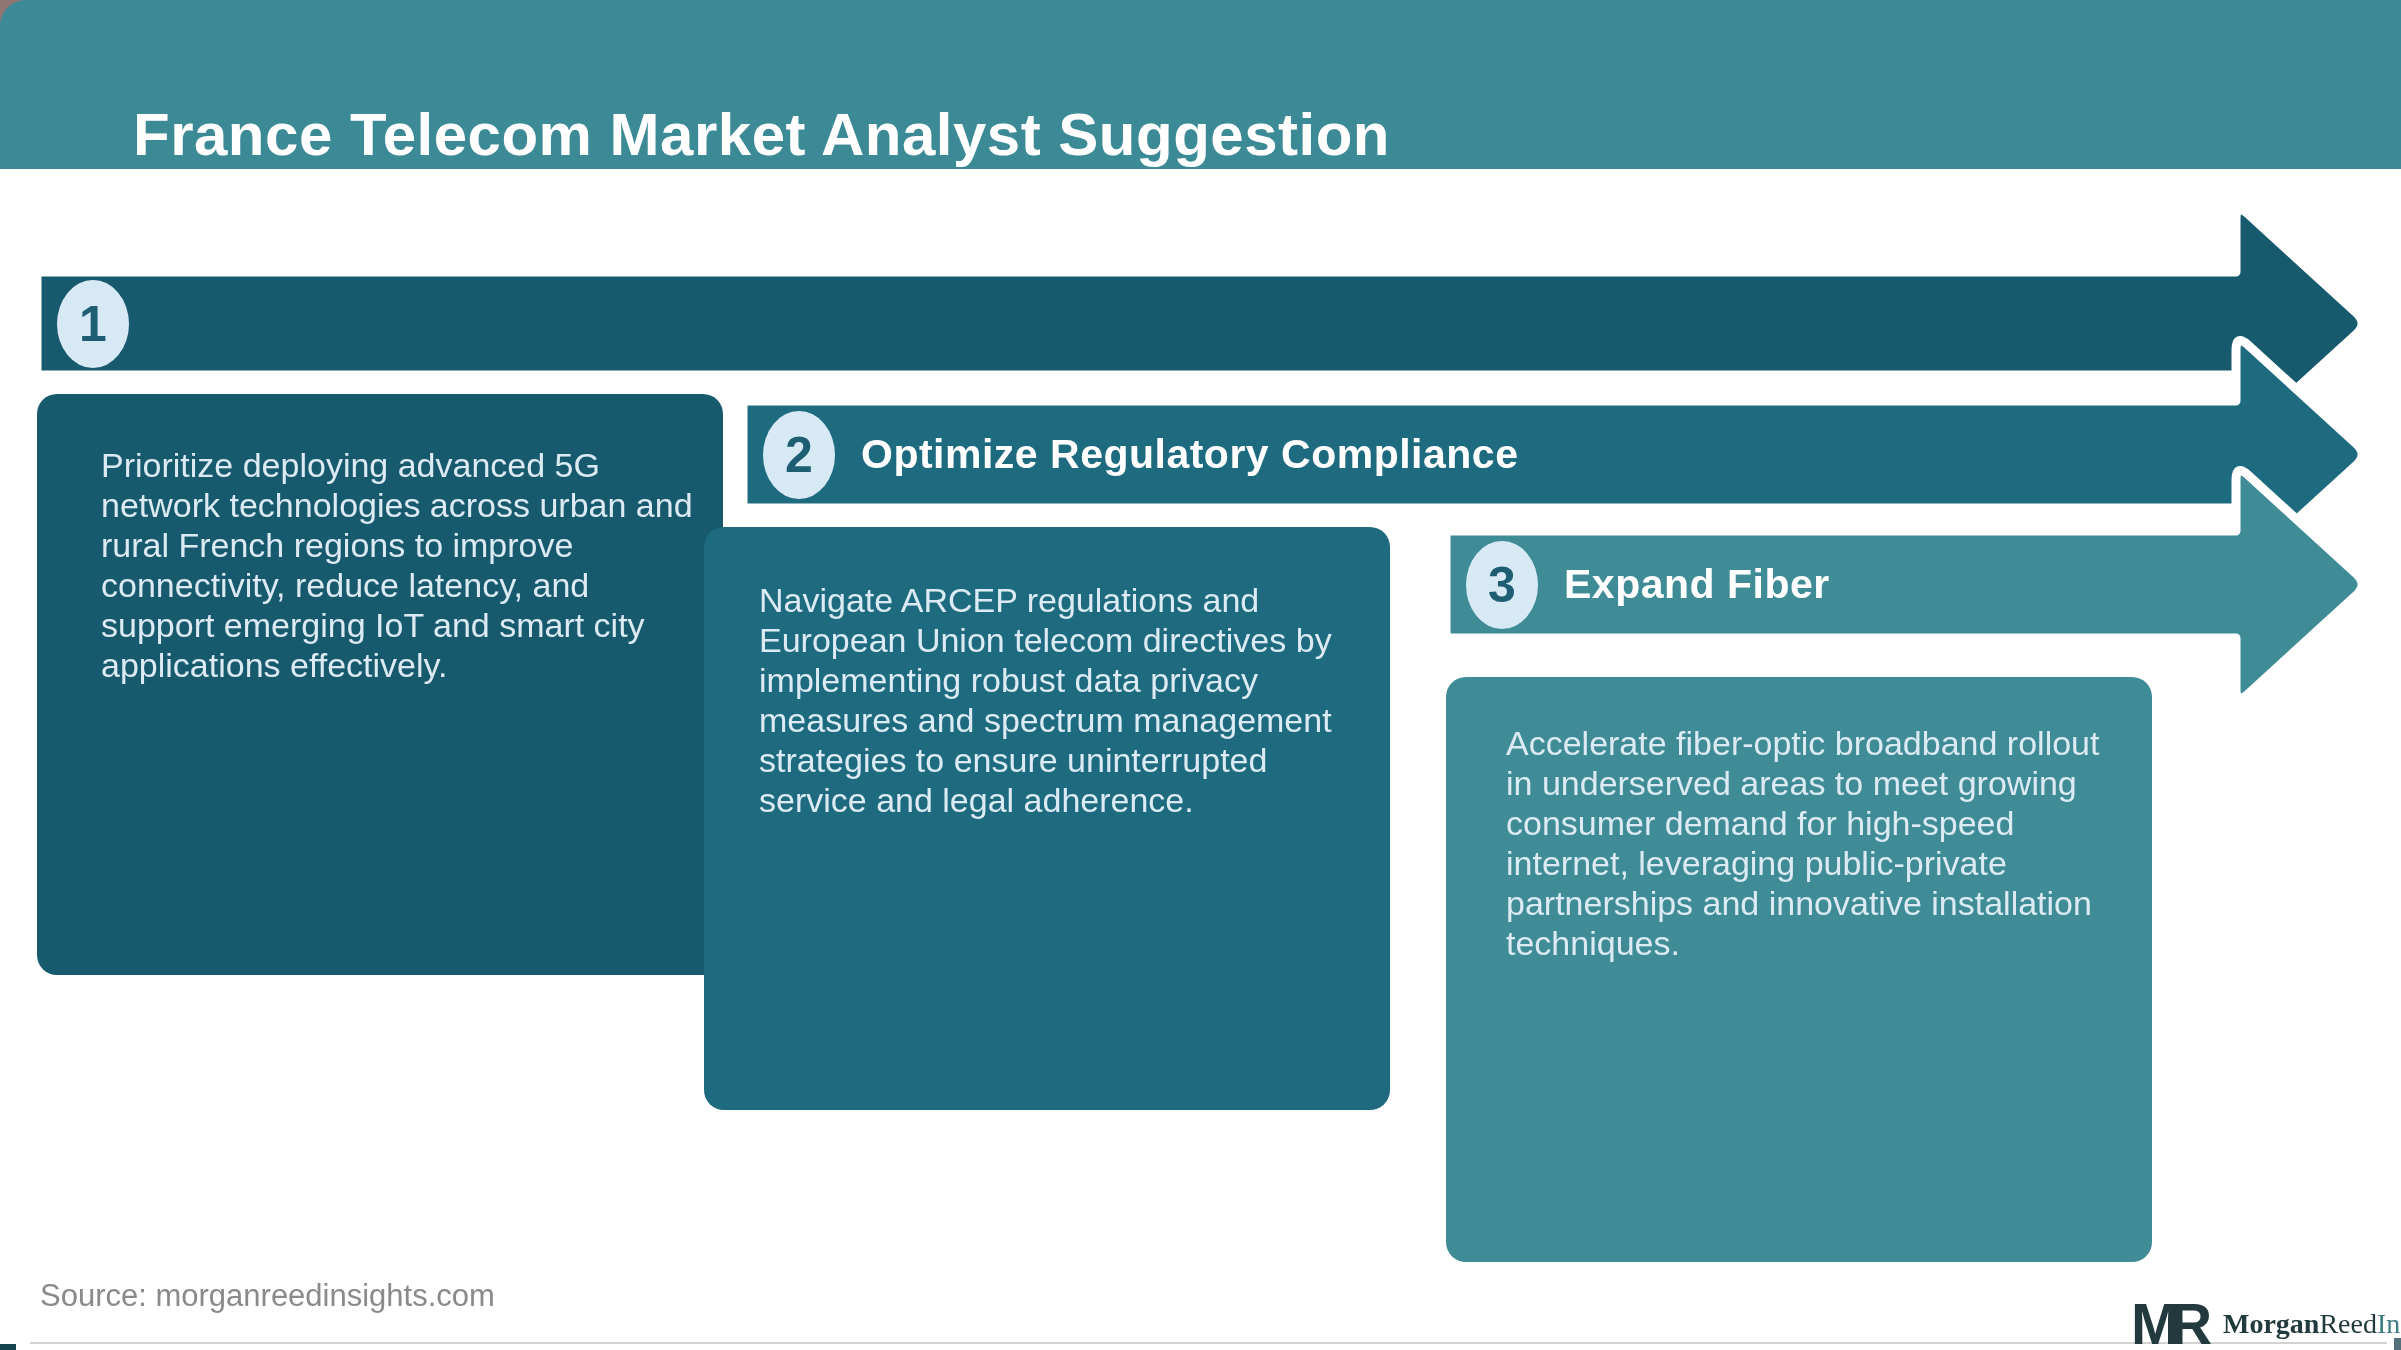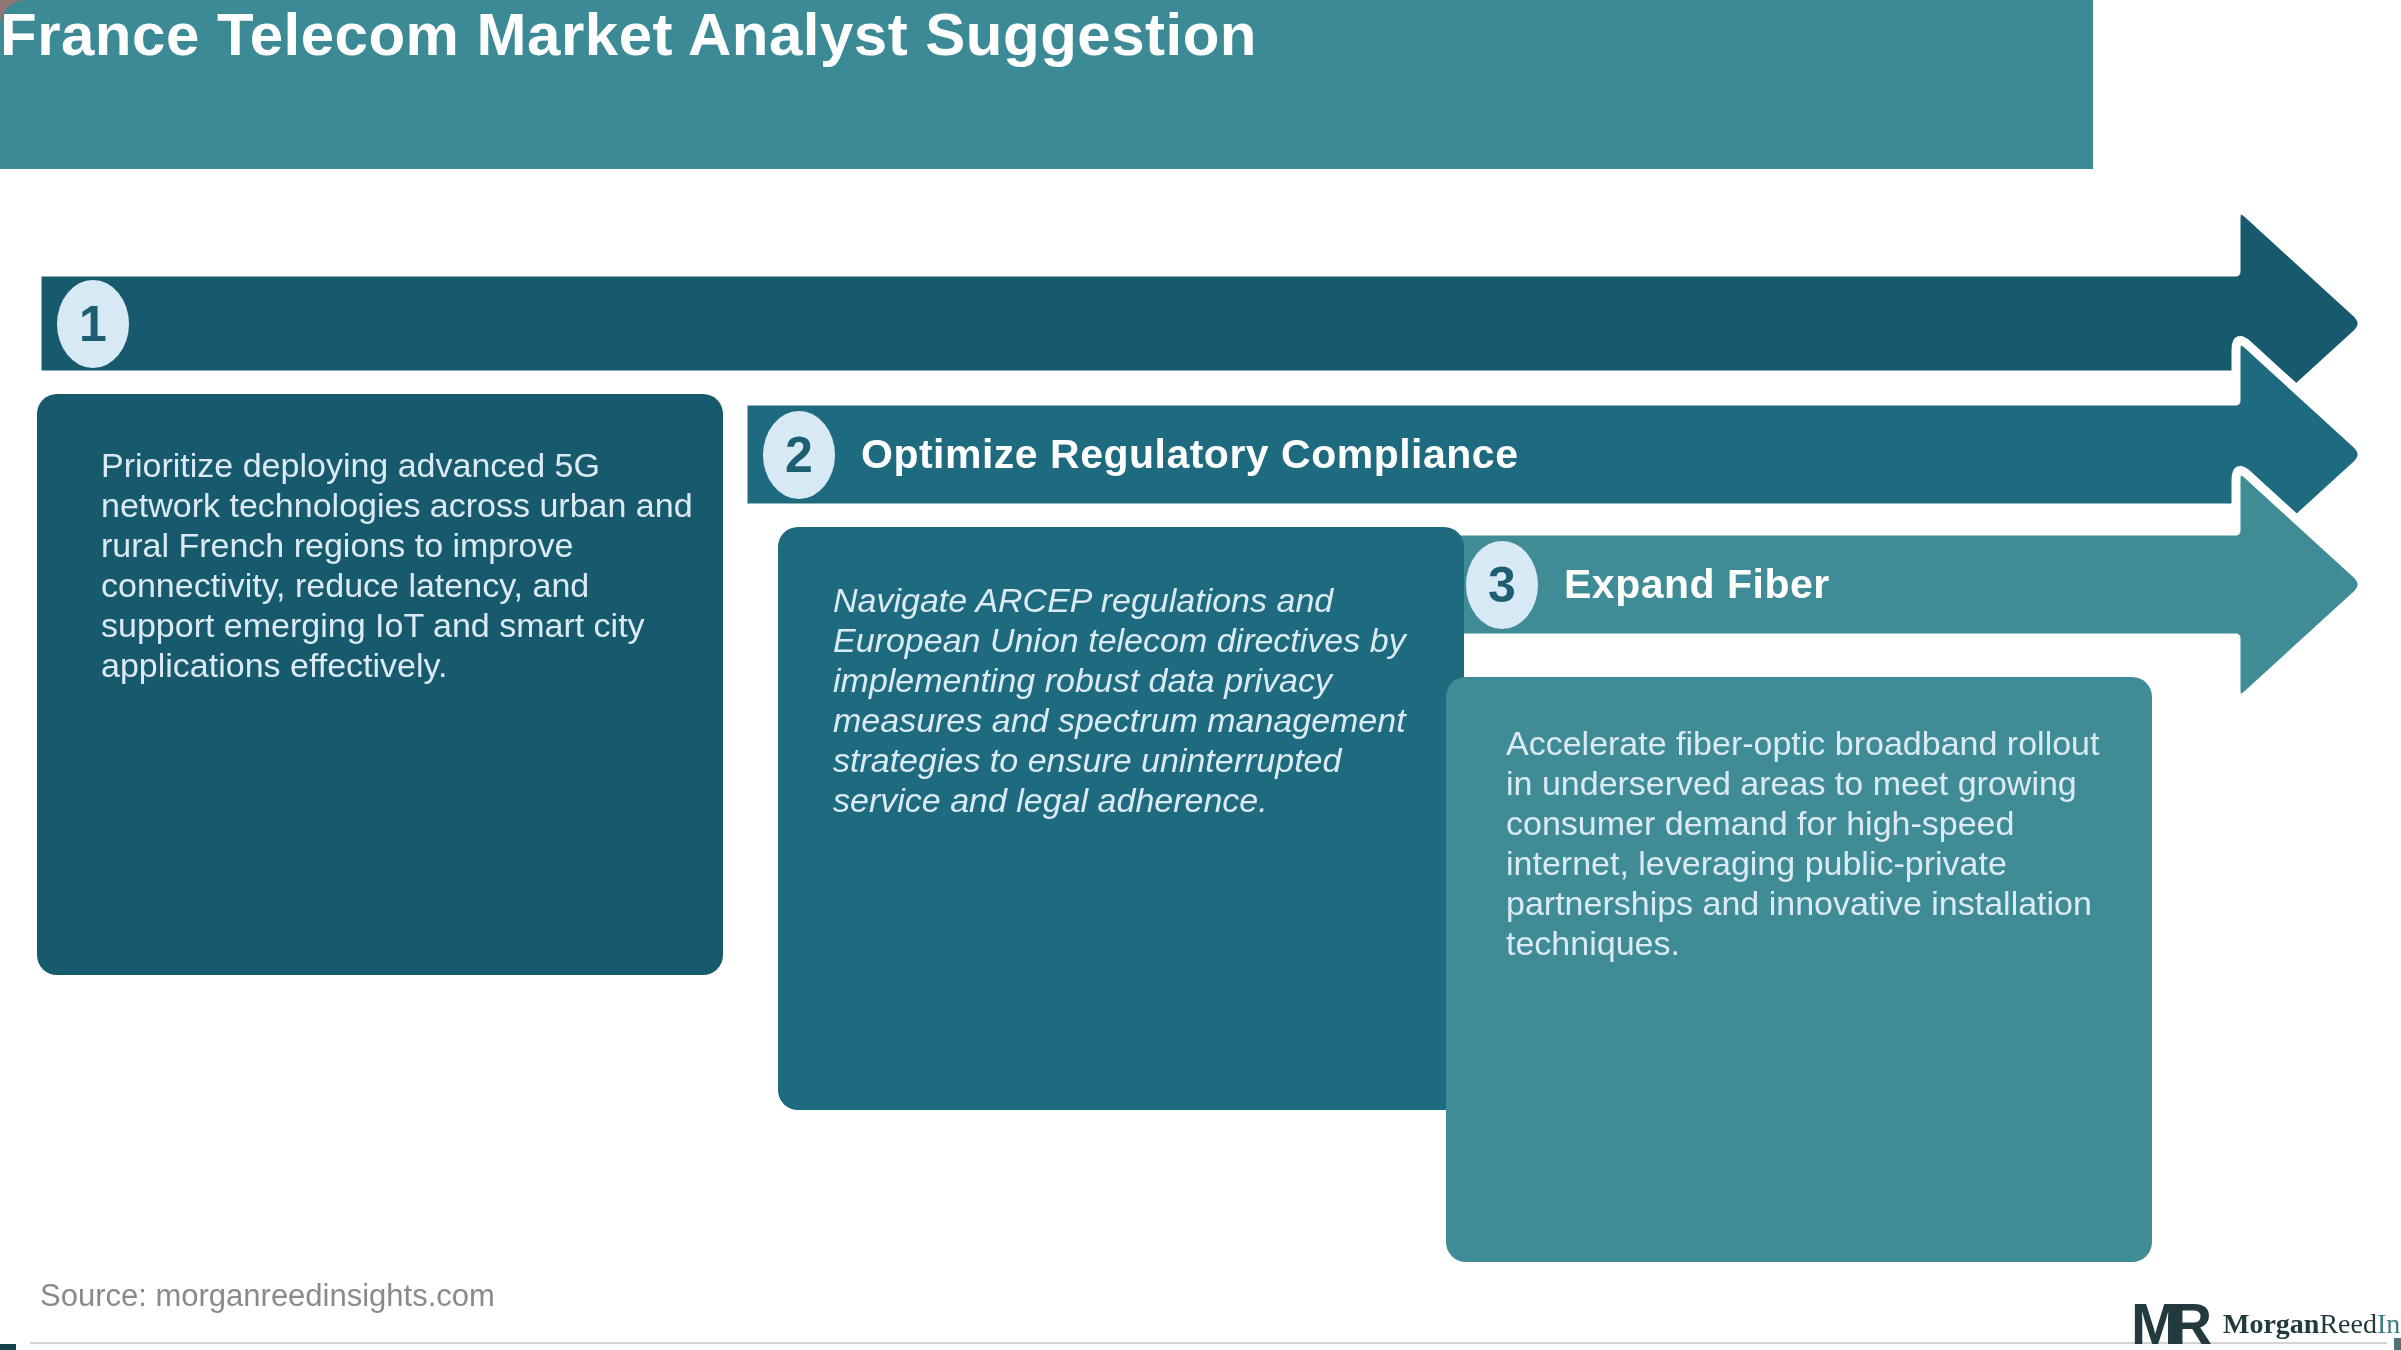--- a/index.html
+++ b/index.html
@@ -2,40 +2,40 @@
 <html><head>
 <meta charset="utf-8">
 <style>
   html,body{margin:0;padding:0;background:#ffffff;}
   .canvas{
     position:relative; width:2401px; height:1350px; overflow:hidden;
     background:#ffffff; font-family:"Liberation Sans", sans-serif;
   }
   .tl-accent{position:absolute;left:0;top:0;width:36px;height:36px;background:#8f7672;z-index:0;}
   .header{
-    position:absolute;left:0;top:0;width:2093px;height:169px;z-index:1;
-    display:flex;align-items:flex-start;box-sizing:border-box;
+    position:absolute;left:0;top:0;width:2401px;height:169px;z-index:1;
+    display:flex;align-items:flex-end;padding-left:133px;box-sizing:border-box;
     border-top-left-radius:26px;
   }
   .page-title{color:#ffffff;font-size:60px;font-weight:700;letter-spacing:0.5px;}
   svg.arrow{position:absolute;left:0;top:0;width:2401px;height:1350px;}
   .z1{z-index:2}.z2{z-index:3}.z3{z-index:4}
   .banner{position:absolute;z-index:5;display:flex;align-items:center;box-sizing:border-box;padding-left:20px;}
   .banner1{left:37px;top:272px;width:2199px;height:103px;}
   .banner2{left:743px;top:401px;width:1493px;height:107px;}
   .banner3{left:1446px;top:531px;width:790px;height:107px;}
   .badge{
     flex:0 0 auto;width:72px;height:88px;border-radius:50%;
     display:flex;align-items:center;justify-content:center;
     font-size:50px;font-weight:600;color:#1d5e72;margin-right:26px;
   }
   .step-heading{color:#ffffff;font-size:41px;font-weight:700;letter-spacing:0.5px;white-space:nowrap;}
   .descbox{position:absolute;z-index:5;box-sizing:border-box;color:#dcebf3;font-size:34px;line-height:40px;font-weight:400;border-radius:20px;}
   .box1{left:37px;top:394px;width:686px;height:581px;padding:51px 30px 0 64px;}
-  .box2{left:778px;top:527px;width:686px;height:583px;padding:53px 8px 0 55px;font-style:italic;}
+  .box2{left:704px;top:527px;width:686px;height:583px;padding:53px 8px 0 55px;}
   .box3{left:1446px;top:677px;width:706px;height:585px;padding:46px 28px 0 60px;}
   .source{position:absolute;left:40px;right:0;top:1278px;text-align:left;font-size:31px;color:#8a8a8a;z-index:5;}
   .logo{position:absolute;left:2133px;top:1296px;display:flex;align-items:center;gap:10px;z-index:6;}
   .logo-text{display:flex;flex-direction:row;line-height:1.05;font-family:"Liberation Serif", serif;}
   .logo-line1{font-size:28px;color:#22393d;}
   .logo-line1 .bold{font-weight:700;}
   .logo-line2{font-size:28px;color:#3e7c82;}
   .hairline{position:absolute;left:30px;right:14px;top:1342px;height:2px;background:#d2d2d2;z-index:5;}
   .bl-nub{position:absolute;left:0;top:1344px;width:16px;height:6px;background:#14424e;z-index:6;}
   .br-nub{position:absolute;right:0;top:1338px;width:7px;height:12px;background:#54707a;z-index:6;}

